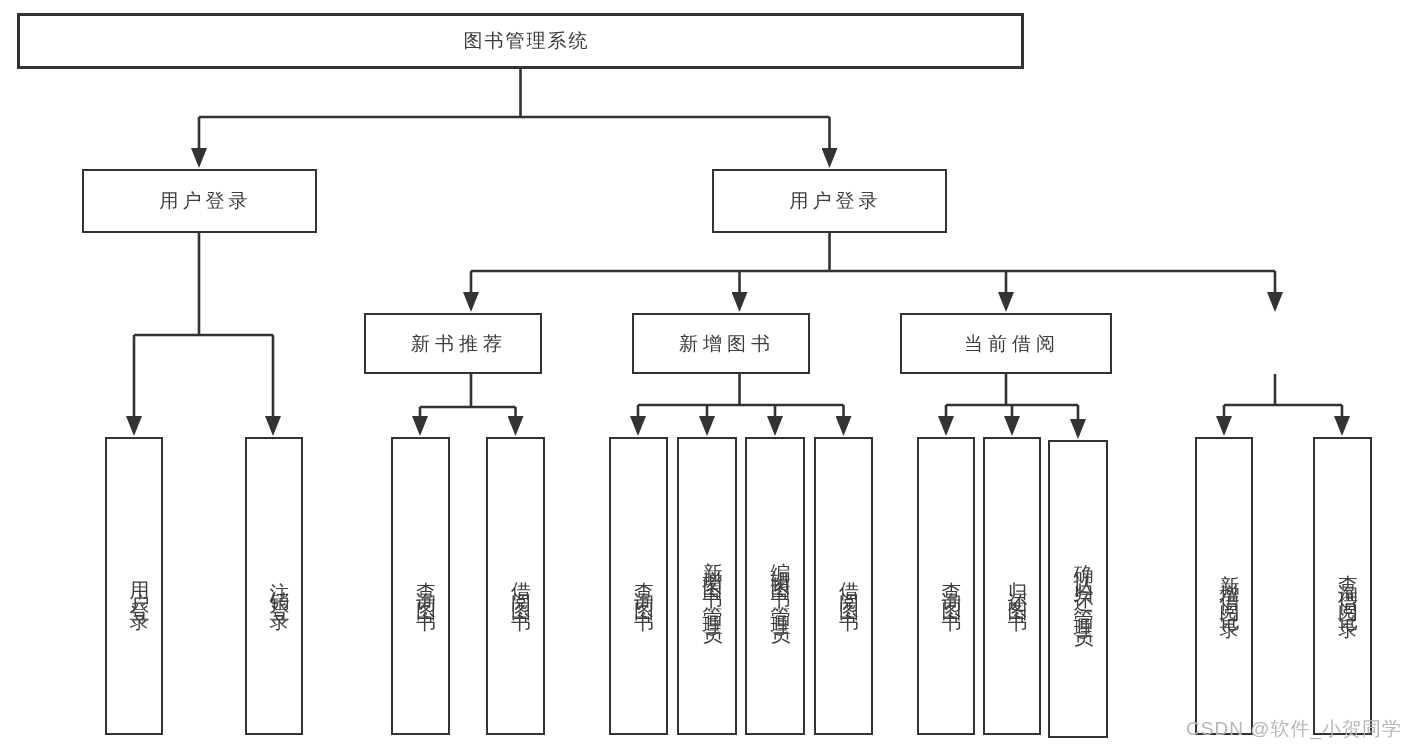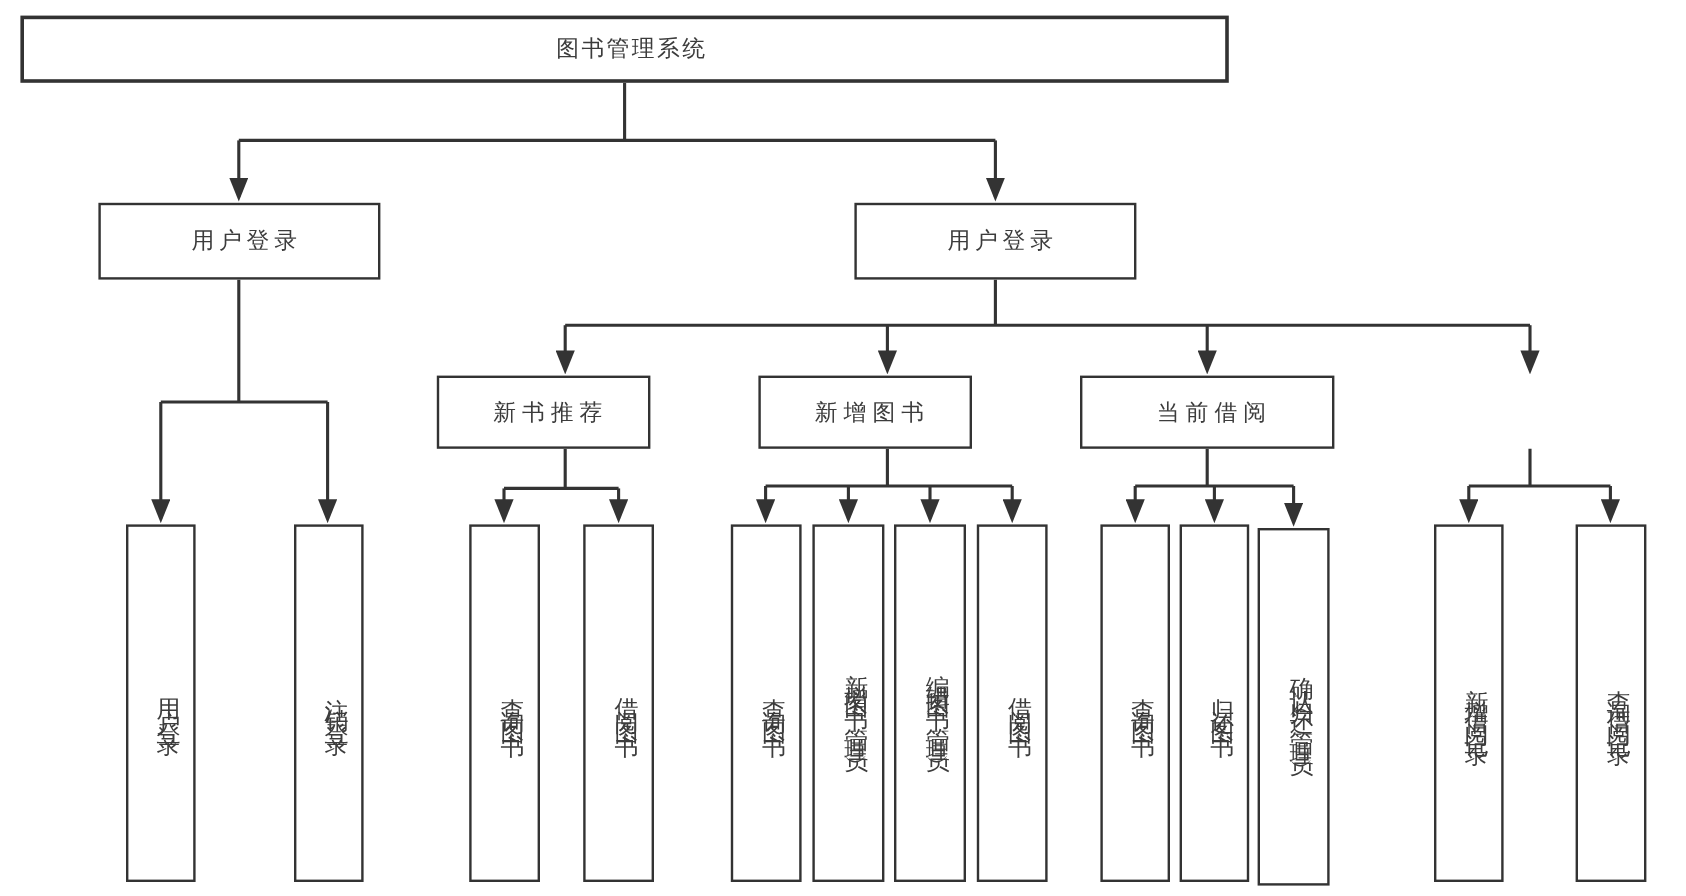--- a/index.html
+++ b/index.html
@@ -156,13 +156,14 @@
     <span style="letter-spacing:9px">确认归还（管理员）</span>
   </div>
 
   <div class="node leaf" style="left:1195px">
     <span style="letter-spacing:9px">新增借阅记录</span>
   </div>
   <div class="node leaf" style="left:1313px;width:59px">
     <span style="letter-spacing:9px">查询借阅记录</span>
   </div>
 
+  <div id="watermark">CSDN @软件_小贺同学</div>
 </div>
 
 </body></html>

